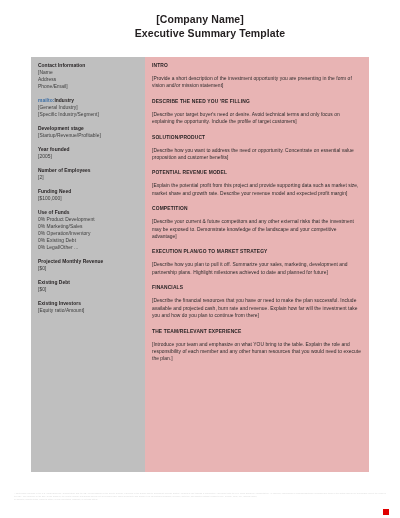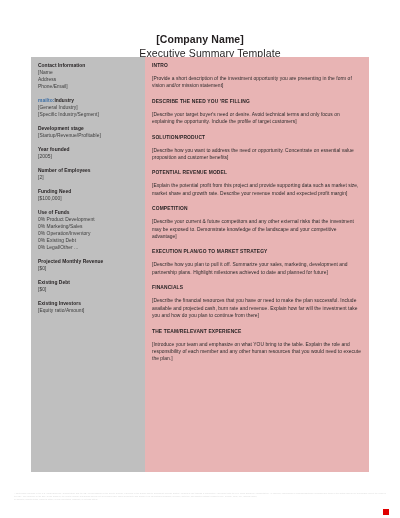--- a/index.html
+++ b/index.html
@@ -19,33 +19,33 @@
   .page {
     position: absolute;
     left: 0; top: 0;
     width: 400px;
     height: 518px;
     background: #ffffff;
   }
 
   
   .title-block {
-    padding-top: 32px;
+    padding-top: 12px;
     text-align: center;
   }
   .doc-title-line1 {
     font-size: 10.5px;
     font-weight: bold;
     letter-spacing: 0.1px;
     line-height: 14px;
     color: #231f20;
   }
   .doc-title-line2 {
     font-size: 10.5px;
-    font-weight: normal;
+    font-weight: bold;
     letter-spacing: 0.1px;
     line-height: 14px;
     color: #231f20;
     margin-left: 20px;
   }
 
   
   .table-wrap {
     position: absolute;
     left: 31px;

